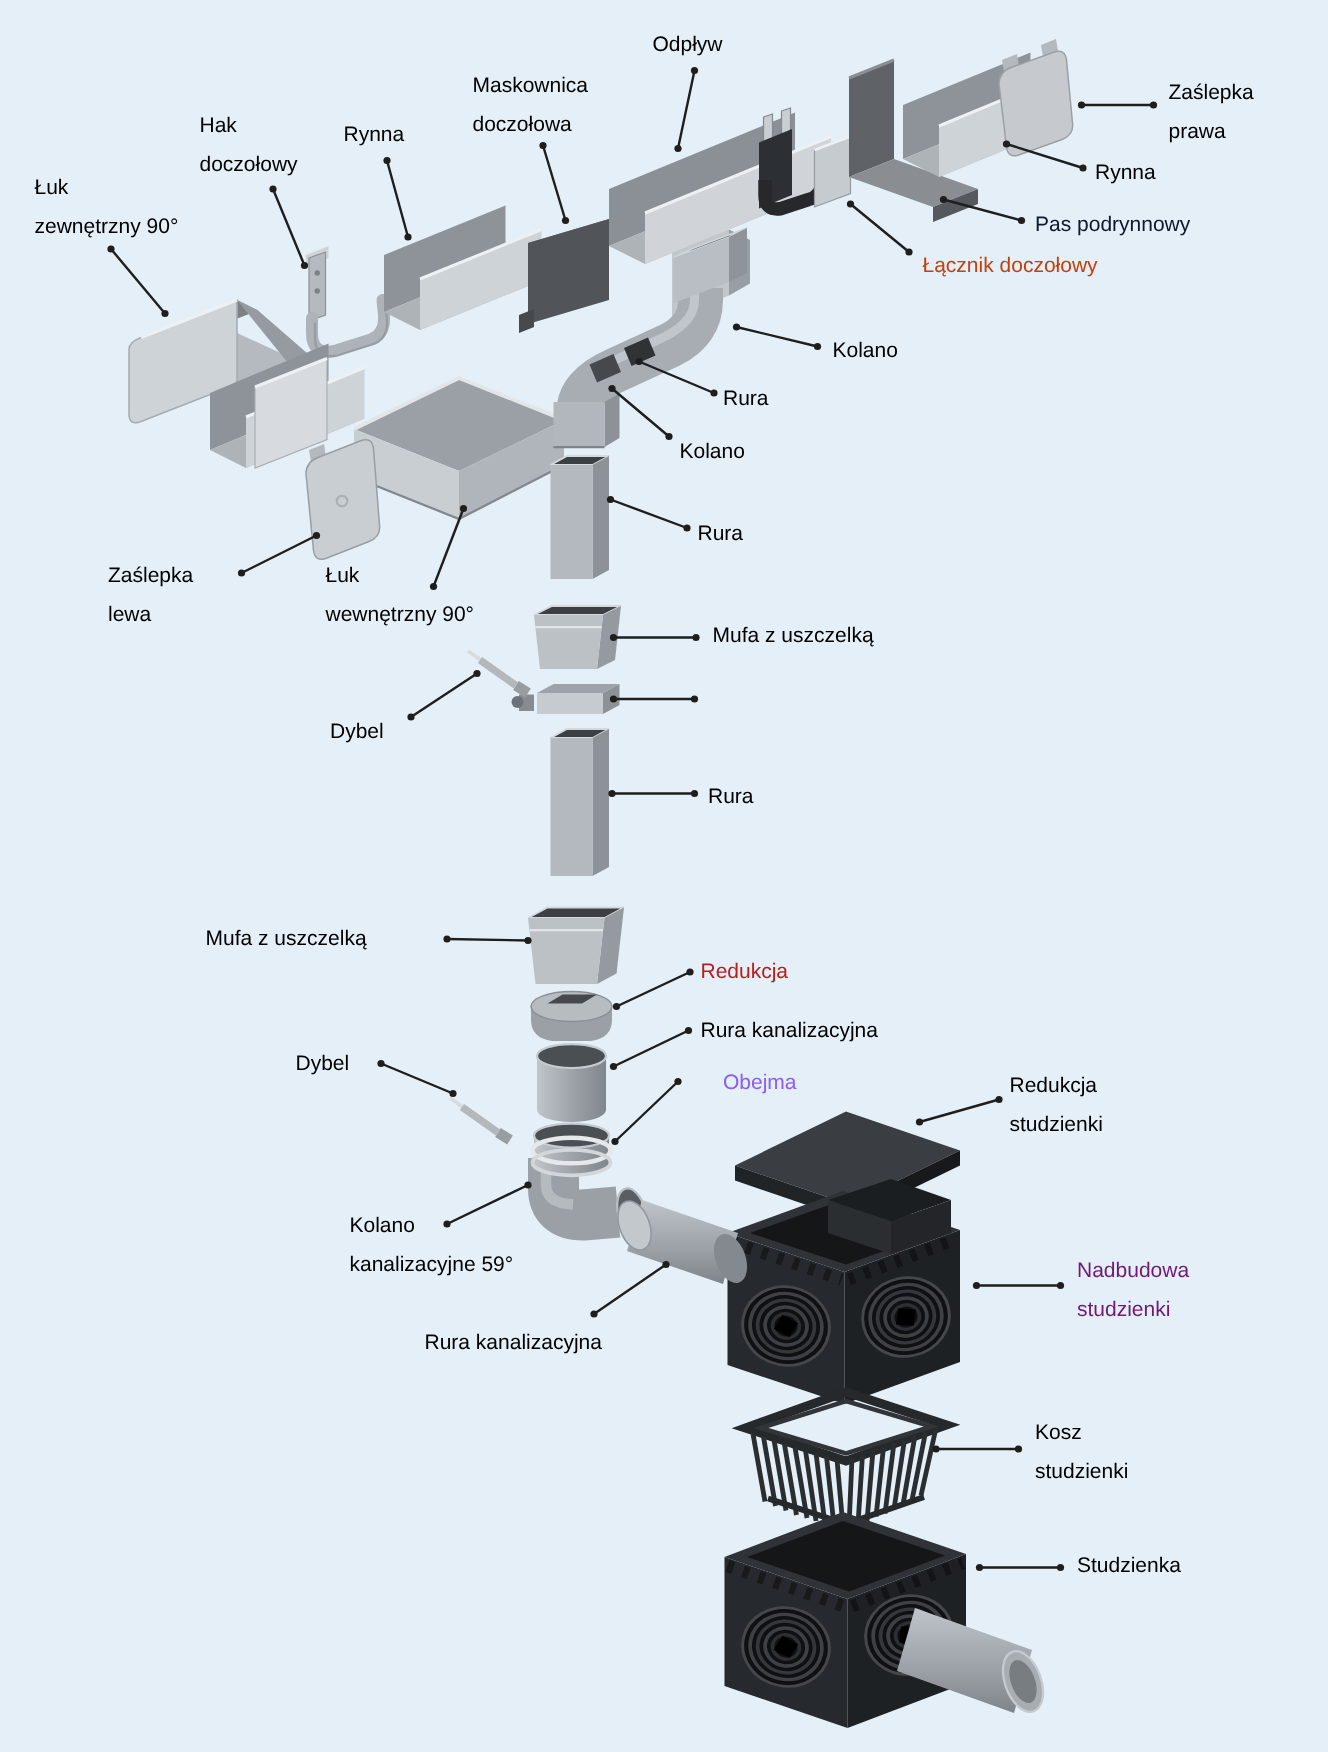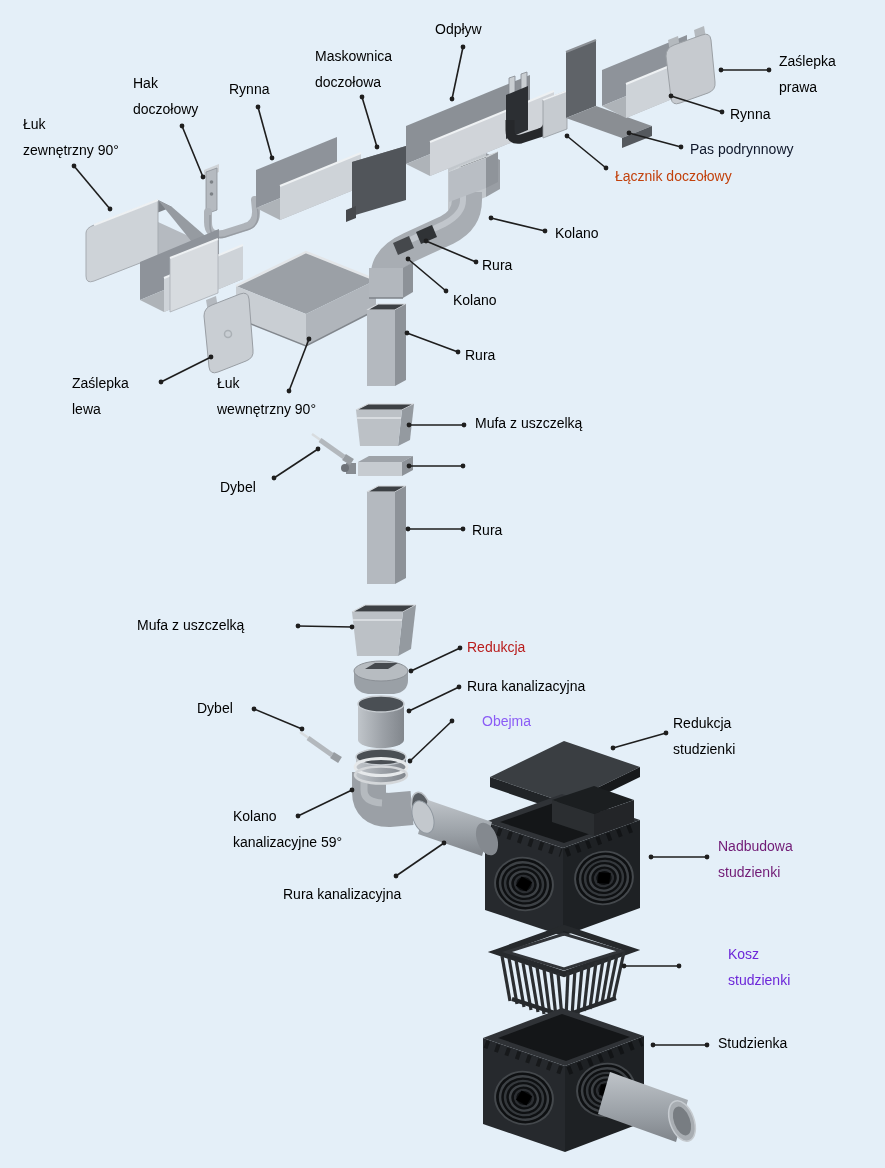--- a/index.html
+++ b/index.html
@@ -518,21 +518,21 @@
         <div>Kolano</div>
         <div>kanalizacyjne 59°</div>
       </div>
       <div class="part-label" style="left: 283px; top: 881px; color: rgb(0, 0, 0);">
         <div>Rura kanalizacyjna</div>
       </div>
       <div class="part-label" style="left: 718px; top: 833px; color: #701a75;">
         <div>Nadbudowa</div>
         <div>studzienki</div>
       </div>
-      <div class="part-label" style="left: 728px; top: 941px; color: #6d28d9;">
+      <div class="part-label" style="left: 690px; top: 941px; color: #000000;">
         <div>Kosz</div>
         <div>studzienki</div>
       </div>
       <div class="part-label" style="left: 718px; top: 1030px; color: #000000;">
         <div>Studzienka</div>
       </div>
     </div>
 
 </div>
 

